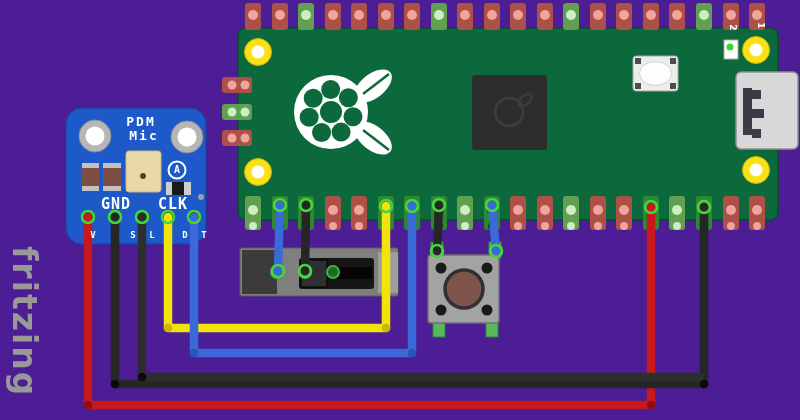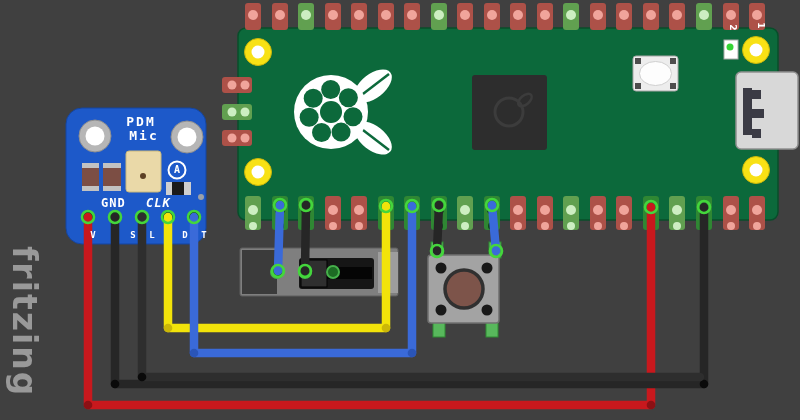--- a/index.html
+++ b/index.html
@@ -1,22 +1,22 @@
 <!DOCTYPE html>
 <html><head>
 <meta charset="utf-8">
 <style>
   html,body{margin:0;padding:0;background:#fff;}
-  #stage{position:relative;width:800px;height:420px;background:#404040;overflow:hidden;
+  #stage{position:relative;width:800px;height:420px;background:#4c1d95;overflow:hidden;
          font-family:"DejaVu Sans",sans-serif;}
   #scene{position:absolute;left:0;top:0;}
   .txt{position:absolute;z-index:5;color:#fff;font-weight:bold;white-space:nowrap;
        font-family:"DejaVu Sans Mono",monospace;line-height:1;}
   .mic-title{font-size:13px;letter-spacing:2px;width:40px;text-align:center;}
-  .pin-lbl{font-size:12px;width:28px;text-align:left;letter-spacing:1px;}
+  .pin-lbl{font-size:15px;width:28px;text-align:center;letter-spacing:1px;}
   .pin-lbl-s{font-size:9px;width:12px;text-align:center;}
   .a-lbl{font-size:10px;width:12px;text-align:center;}
   .num-lbl{font-size:9px;transform:rotate(90deg);font-family:"DejaVu Sans",sans-serif;}
   #watermark{position:absolute;left:44px;top:246px;transform:rotate(90deg);
              transform-origin:0 0;font-family:"DejaVu Sans",sans-serif;font-weight:bold;
              font-size:33px;letter-spacing:2px;color:#999;z-index:1;}
 </style>
 </head>
 <body>
 
@@ -260,21 +260,21 @@
         <polyline points="492,205 496,251" fill="none" stroke="#3a6ad9" stroke-width="8.5" stroke-linecap="round" stroke-linejoin="round"></polyline>
         <circle cx="492" cy="205" r="6" fill="none" stroke="#44d63c" stroke-width="2.6"></circle>
         <circle cx="496" cy="251" r="6" fill="none" stroke="#44d63c" stroke-width="2.6"></circle>
       </g>
     </svg>
 
   <div class="txt mic-title" style="left:121px;top:115px;">PDM</div>
   <div class="txt mic-title" style="left:124px;top:129px;">Mic</div>
 
   <div class="txt pin-lbl" style="left:101px;top:197px;">GND</div>
-  <div class="txt pin-lbl" style="left:146px;top:197px;font-style:italic;">CLK</div>
+  <div class="txt pin-lbl" style="left:158px;top:197px;">CLK</div>
   <div class="txt pin-lbl-s" style="left:87px;top:231px;">V</div>
   <div class="txt pin-lbl-s" style="left:127px;top:231px;">S</div>
   <div class="txt pin-lbl-s" style="left:146px;top:231px;">L</div>
   <div class="txt pin-lbl-s" style="left:179px;top:231px;">D</div>
   <div class="txt pin-lbl-s" style="left:198px;top:231px;">T</div>
   <div class="txt a-lbl" style="left:171px;top:165px;">A</div>
 
   <div class="txt num-lbl" style="left:729px;top:23px;">2</div>
   <div class="txt num-lbl" style="left:757px;top:21px;">1</div>
 

